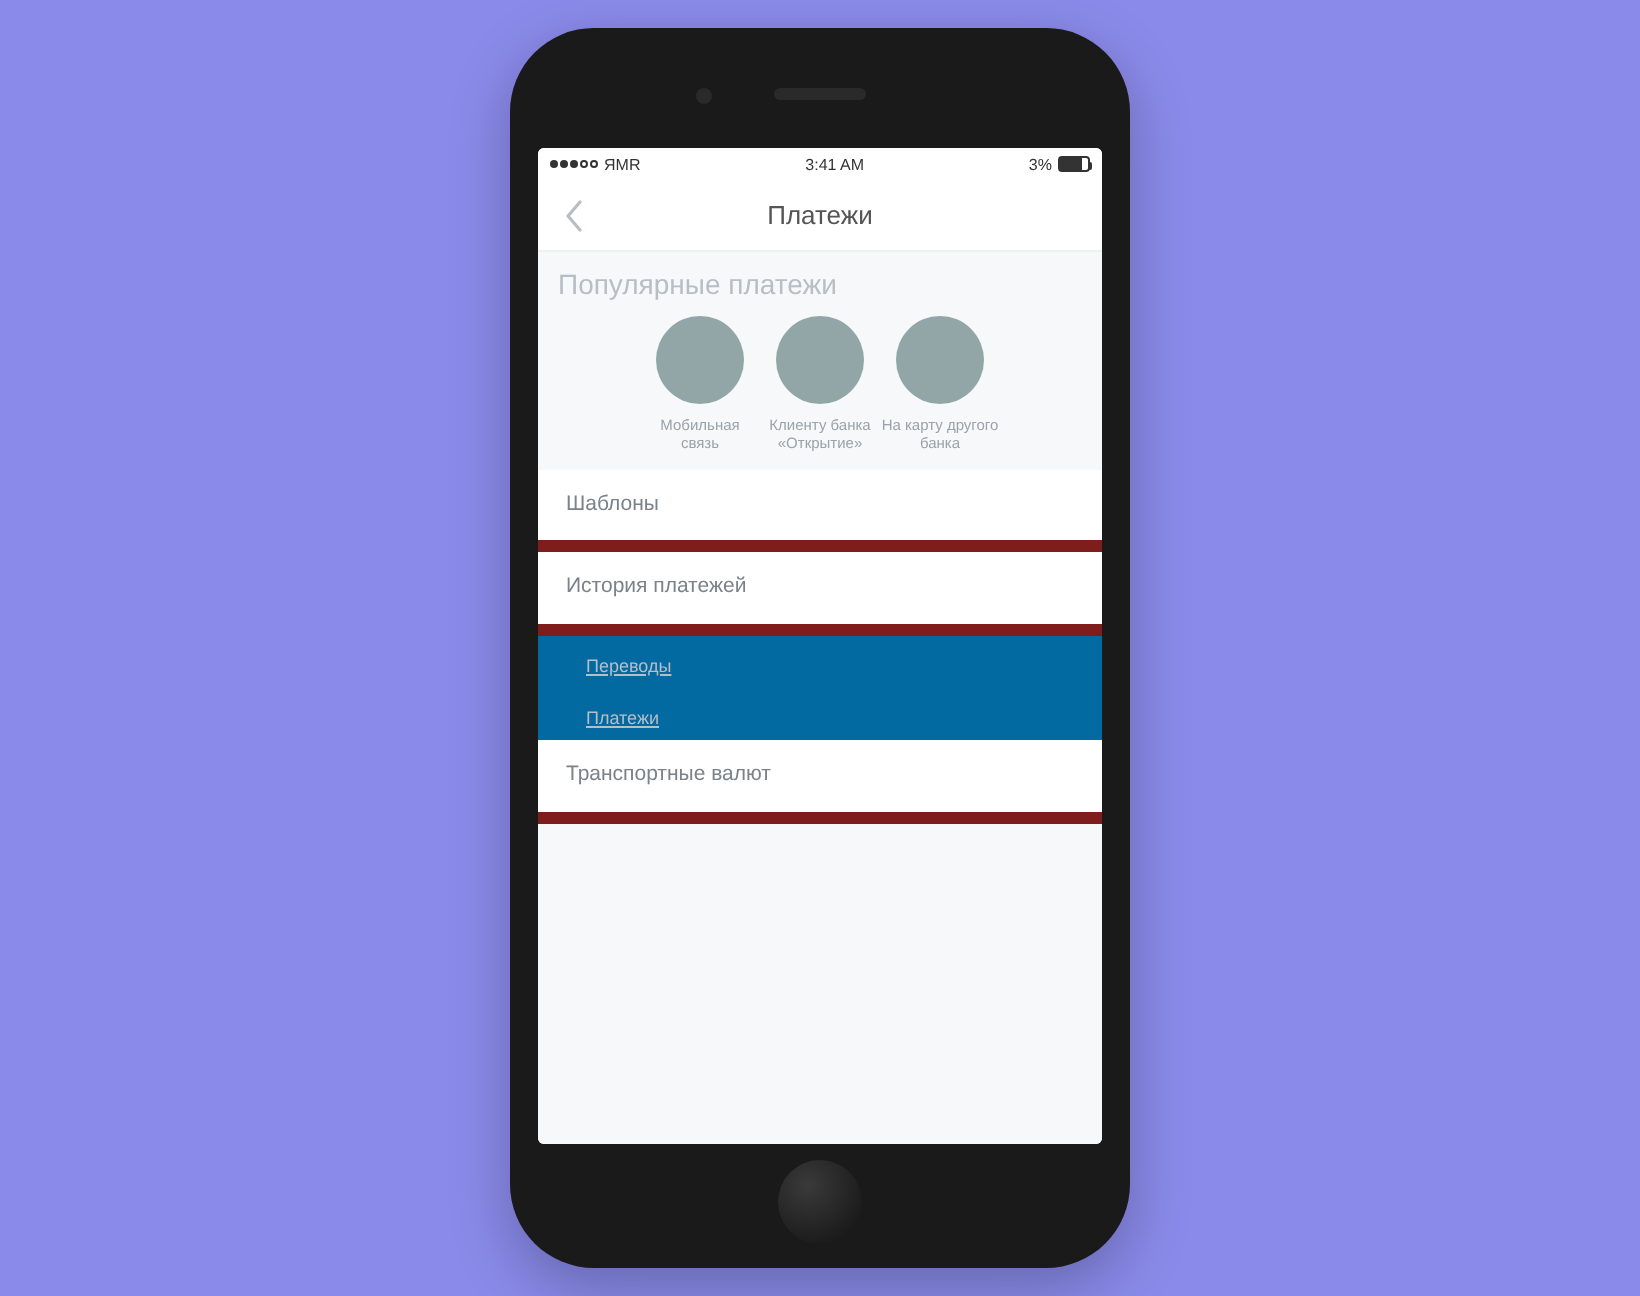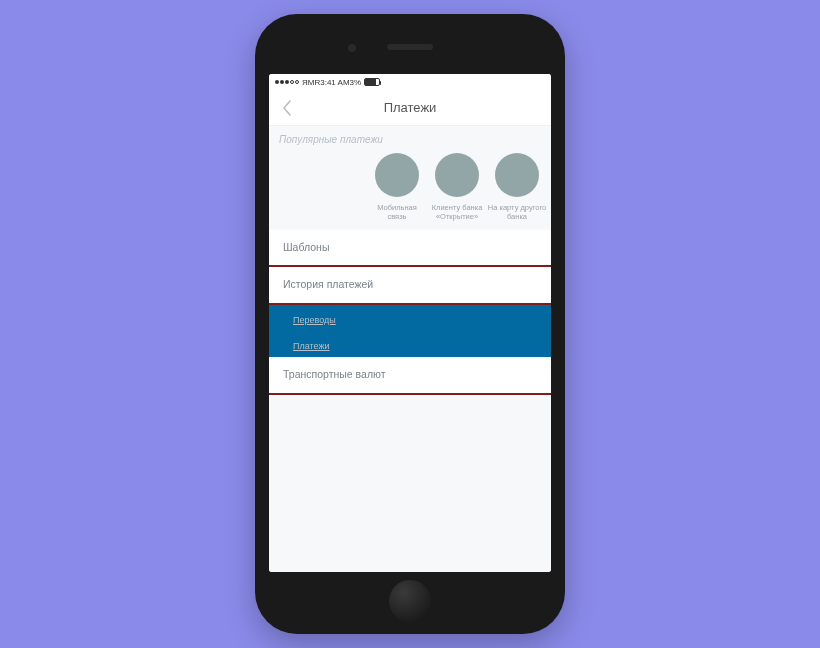--- a/index.html
+++ b/index.html
@@ -58,20 +58,21 @@
     border-radius: 3px;
     overflow: hidden;
     display: flex;
     flex-direction: column;
   }
   .status-bar {
     height: 16px;
     background: #fff;
     display: flex;
     align-items: center;
+    justify-content: space-between;
     padding: 0 6px;
     font-size: 8px;
     color: #333;
   }
   .status-left, .status-right { display: flex; align-items: center; gap: 3px; }
   .signal-dots { display: flex; gap: 1px; }
   .signal-dots span {
     width: 4px; height: 4px; border-radius: 50%;
     background: #333;
   }
@@ -103,28 +104,27 @@
     position:absolute; left:0; right:0; text-align:center;
     font-size: 13px; color:#555; font-weight:400;
     pointer-events:none;
   }
   .content {
     flex:1;
     overflow:hidden;
     background: #f7f8f9;
   }
   .section-label {
-    font-size: 10px;
+    font-size: 14px;
     color: #b7bec5;
     padding: 8px 10px 6px 10px;
-    font-style: italic;
   }
   .popular-row {
     display:flex;
-    justify-content: flex-end;
+    justify-content: center;
     padding: 2px 4px 8px 4px;
     background:#f7f8f9;
   }
   .pop-item {
     display:flex; flex-direction:column; align-items:center;
     width: 60px;
     cursor:pointer;
   }
   .pop-circle {
     width: 44px; height:44px; border-radius:50%;
@@ -137,21 +137,21 @@
     text-align:center;
     line-height:1.25;
   }
   .list {
     background:#fff;
   }
   .list-item {
     padding: 11px 14px;
     font-size: 10.5px;
     color:#7a828a;
-    border-bottom:2px solid #7f1d1d;
+    border-bottom:6px solid #7f1d1d;
     cursor:pointer;
     line-height:1.3;
   }
   .list-item.multi { padding-top:10px; padding-bottom:10px; }
   .section-header {
     font-size: 9px;
     color:#b7bec5;
     padding: 10px 10px 6px 24px;
     background:#0369a1;
     text-decoration:underline;

